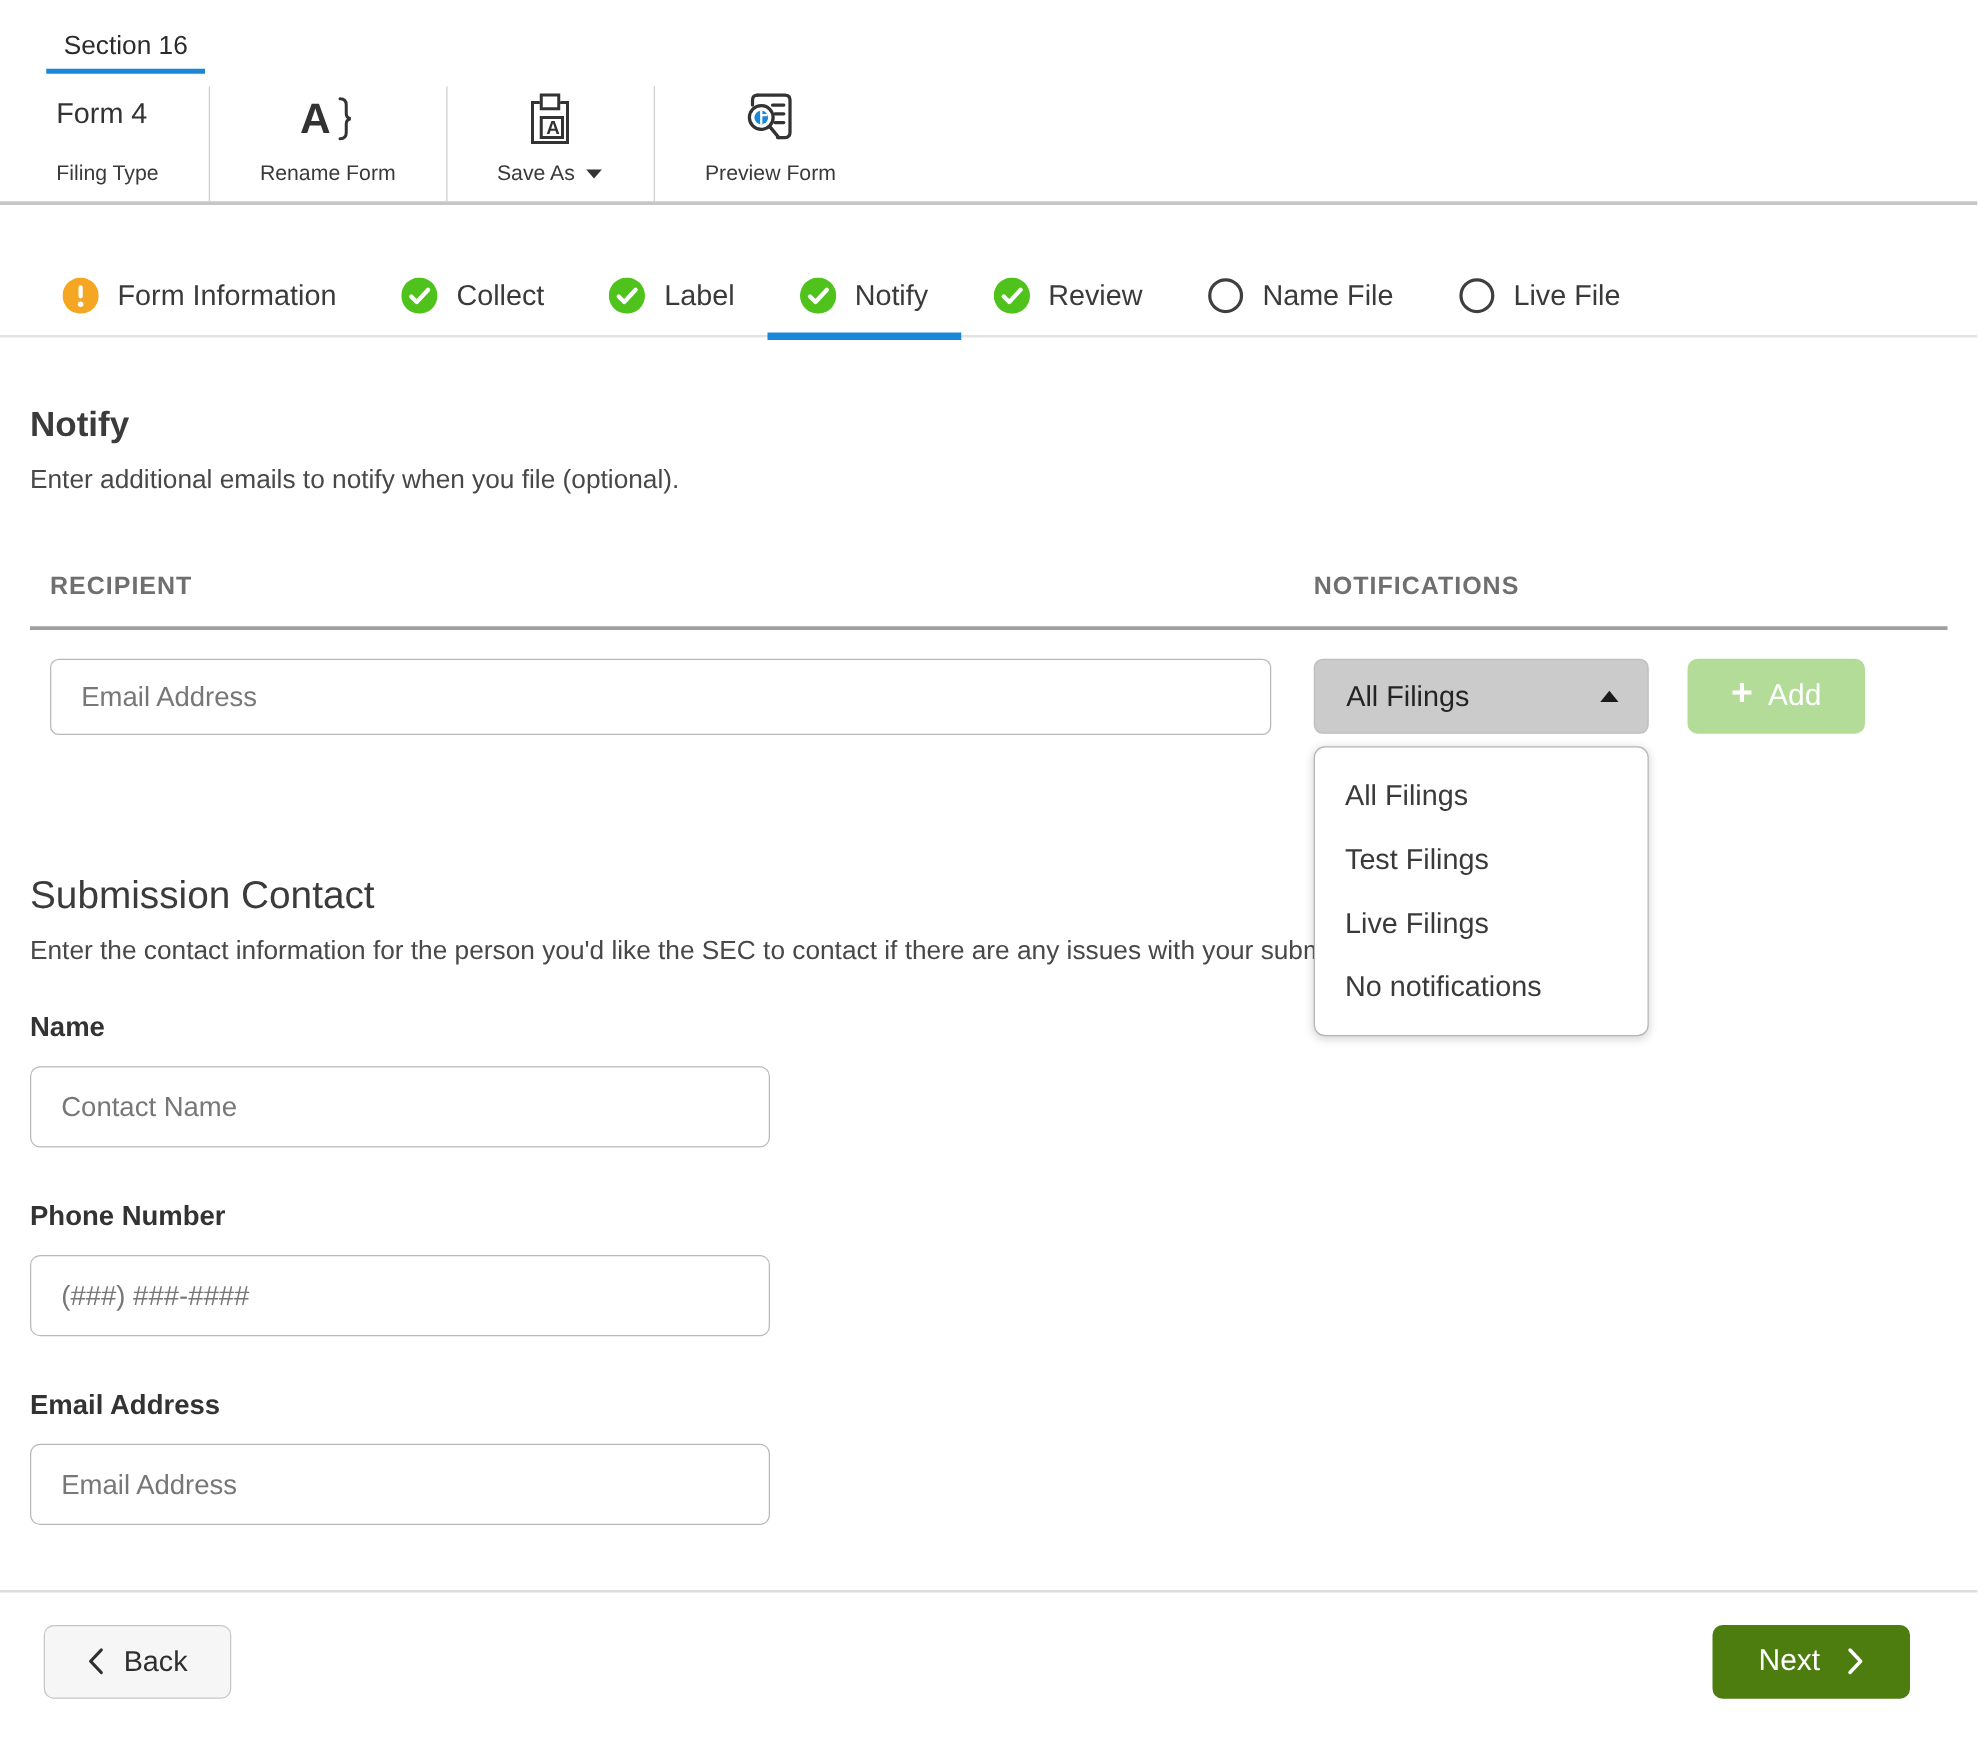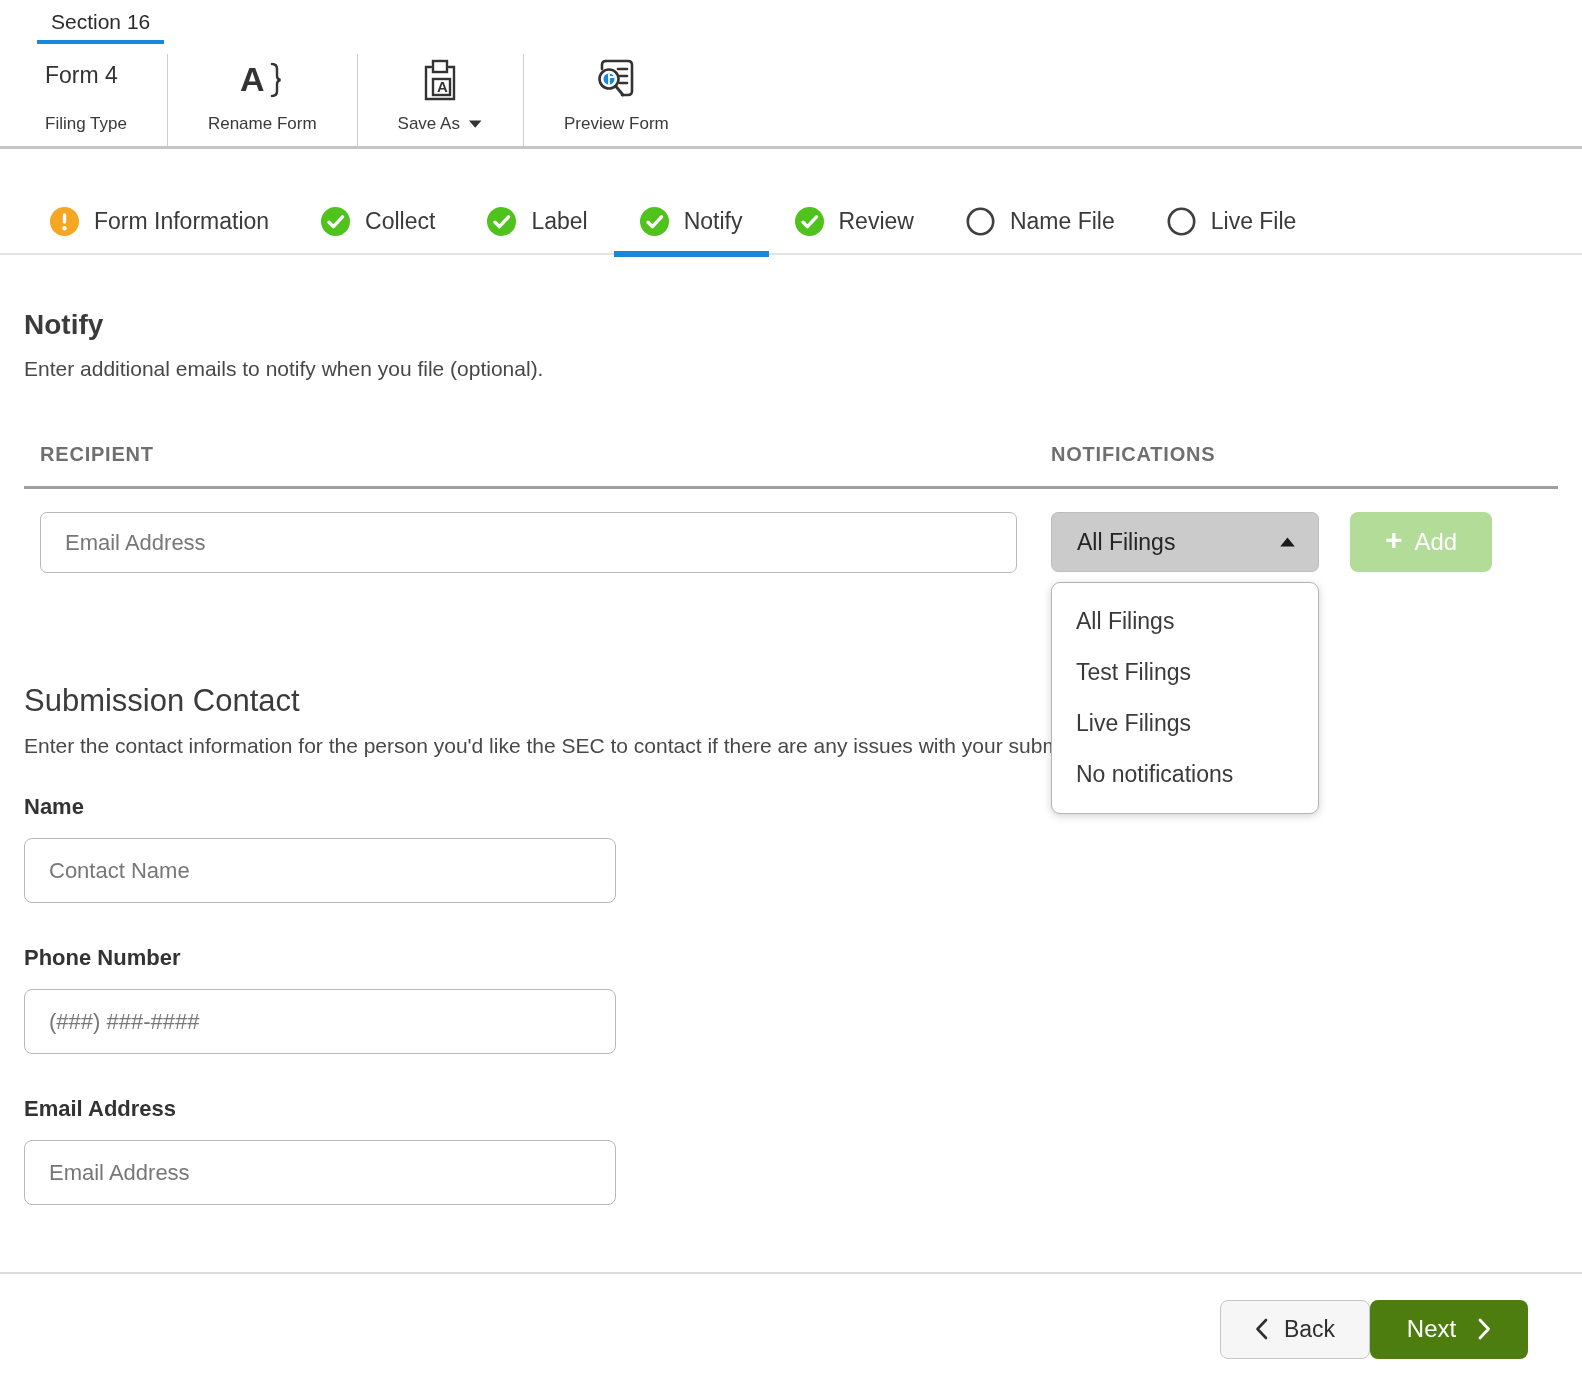--- a/index.html
+++ b/index.html
@@ -15,20 +15,21 @@
 
   
   .app-header { padding-top:6px; border-bottom:3px solid #c6c6c6; }
   .topnav { padding-left:37px; }
   .section-tab {
     display:inline-block;
     padding:4px 14px 6px;
     font-size:21px; color:#2b2b2b;
     border-bottom:4px solid #1b87d9;
     cursor:pointer;
+    margin-top:15px;
   }
   .toolbar { display:flex; align-items:stretch; margin-top:10px; height:92px; }
   .tool-item {
     display:flex; flex-direction:column; justify-content:space-between; align-items:center;
     padding:2px 40px 12px; border-right:1px solid #cfcfcf; cursor:pointer; background:none; border-top:none; border-left:none; border-bottom:none;
   }
   .tool-item:last-child { border-right:none; }
   .tool-item.first { align-items:flex-start; padding-left:45px; }
   .tool-title { font-size:23px; color:#333; padding-top:6px; }
   .tool-sub { font-size:17px; color:#3a3a3a; }
@@ -109,21 +110,21 @@
     padding:0 24px; font-size:22px; color:#333;
     font-family:inherit; outline:none;
   }
   .field-input::placeholder { color:#777; }
   .field-group + .field-group { margin-top:42px; }
 
   
   .footer {
     position:absolute; left:0; right:0; bottom:0; height:120px;
     border-top:2px solid #dcdcdc;
-    display:flex; align-items:center; justify-content:flex-end;
+    display:flex; align-items:center; justify-content:space-between;
     padding:0 54px 8px 35px;
   }
   .back-btn {
     width:150px; height:59px;
     background:#f6f6f6; border:1px solid #c6c6c6; border-radius:8px;
     font-size:23px; color:#2f2f2f; font-family:inherit; cursor:pointer;
     display:flex; align-items:center; justify-content:center; gap:16px;
   }
   .next-btn {
     width:158px; height:59px;

